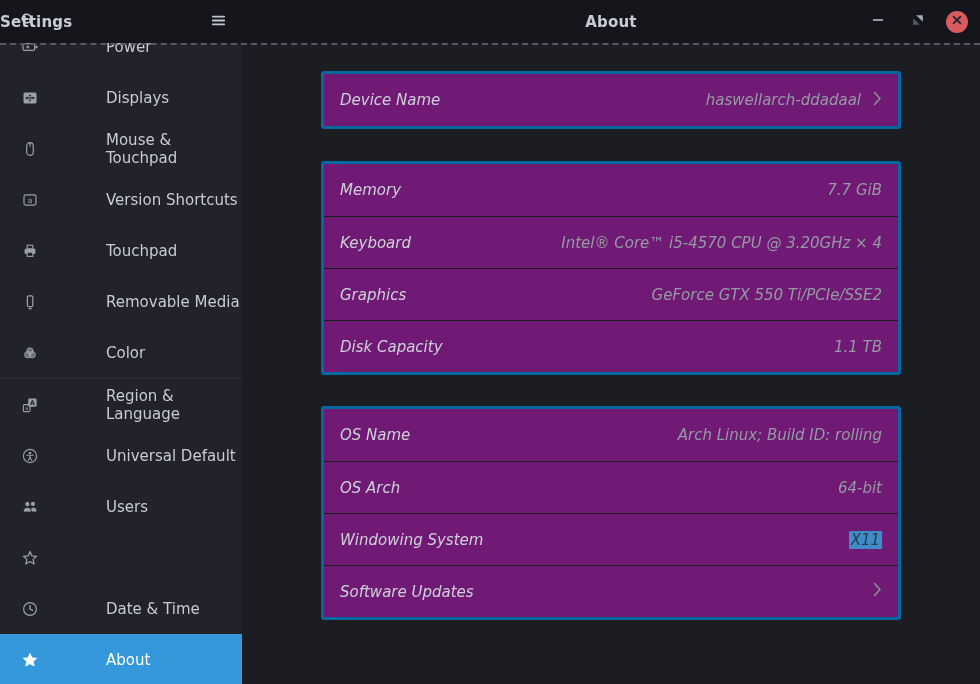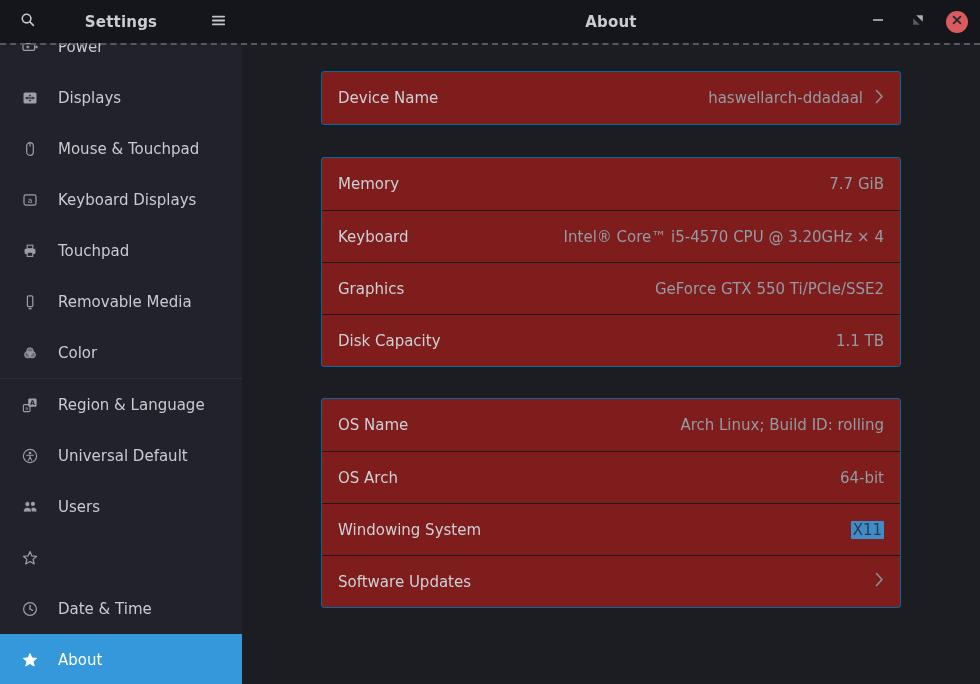--- a/index.html
+++ b/index.html
@@ -15,21 +15,21 @@
   .headerbar {
     height:43px; background:#15151c; display:flex; flex:0 0 43px;
     color:#c9cdd3; position:relative; z-index:5;
   }
   .hb-left {
     width:242px; display:flex; align-items:center; position:relative;
     padding:0 10px;
   }
   .hb-right { flex:1; display:flex; align-items:center; justify-content:center; position:relative; }
   .hb-title { font-size:15px; font-weight:700; letter-spacing:.2px; }
-  .hb-left .hb-title { position:absolute; left:0; right:0; text-align:center; }
+  .hb-left .hb-title { position:absolute; left:0; right:0; text-align:left; }
   .icon-btn {
     width:32px; height:30px; display:flex; align-items:center; justify-content:center;
     background:transparent; border:none; cursor:pointer; border-radius:3px;
   }
   .hb-left .search-btn { position:absolute; left:12px; }
   .hb-left .menu-btn { position:absolute; right:8px; }
   .win-controls {
     position:absolute; right:12px; top:0; height:43px;
     display:flex; align-items:center; gap:16px;
   }
@@ -47,31 +47,31 @@
   
   .body { flex:1; display:flex; overflow:hidden; }
 
   
   .sidebar {
     width:242px; flex:0 0 242px; background:#22222a; overflow:hidden; position:relative;
   }
   .sidebar-list { list-style:none; margin-top:-22px; }
   .sidebar-item {
     height:51px; display:flex; align-items:center; padding-left:22px;
-    color:#c8ccd2; font-size:15px; cursor:pointer;
+    color:#c8ccd2; font-size:15px; cursor:pointer;gap:48px;
   }
   .sidebar-item .icn { width:16px; height:16px; margin-right:20px; flex:0 0 16px; display:block; }
   .sidebar-item.selected { background:#3498db; color:#ffffff; }
   .sidebar-sep { height:1px; background:#2e2e37; }
 
   
   .content { flex:1; padding-top:28px; position:relative; }
   .card {
-    width:580px; margin-left:79px; background:#7f1d1d;
-    border:1px solid #0369a1; border-radius:3px;
+    width:580px; margin-left:79px; background:#701a75;
+    border:3px solid #0369a1; border-radius:3px;font-style:italic;
   }
   .card.device { margin-bottom:32px; }
   .card.hardware { margin-bottom:31px; }
   .row {
     height:52px; display:flex; align-items:center; justify-content:space-between;
     padding:0 16px; font-size:15px;
   }
   .row + .row { border-top:1px solid #1a1a20; }
   .row .label { color:#ccd1d8; }
   .row .value { color:#959aa4; display:flex; align-items:center; gap:12px; }
@@ -175,21 +175,21 @@
           </span>
           <span>Mouse &amp; Touchpad</span>
         </li>
         <li class="sidebar-item">
           <span class="icn">
             <svg width="16" height="16" viewBox="0 0 16 16">
                 <rect x="2" y="2.9" width="12" height="10.2" rx="1.8" fill="none" stroke="#9aa0a9" stroke-width="1.2"></rect>
                 <text x="8" y="10.7" font-size="7.5" fill="#9aa0a9" text-anchor="middle" font-family="DejaVu Sans">a</text>
               </svg>
           </span>
-          <span>Keyboard Displays</span>
+          <span>Version Shortcuts</span>
         </li>
         <li class="sidebar-item">
           <span class="icn">
             <svg width="16" height="16" viewBox="0 0 16 16">
                 <rect x="5.2" y="2.2" width="5.6" height="3.6" fill="none" stroke="#9aa0a9" stroke-width="1.1"></rect>
                 <rect x="2.6" y="5.8" width="10.8" height="5.2" rx="1" fill="#9aa0a9"></rect>
                 <rect x="5.2" y="9.2" width="5.6" height="4.2" fill="#22222a" stroke="#9aa0a9" stroke-width="1.1"></rect>
               </svg>
           </span>
           <span>Touchpad</span>

